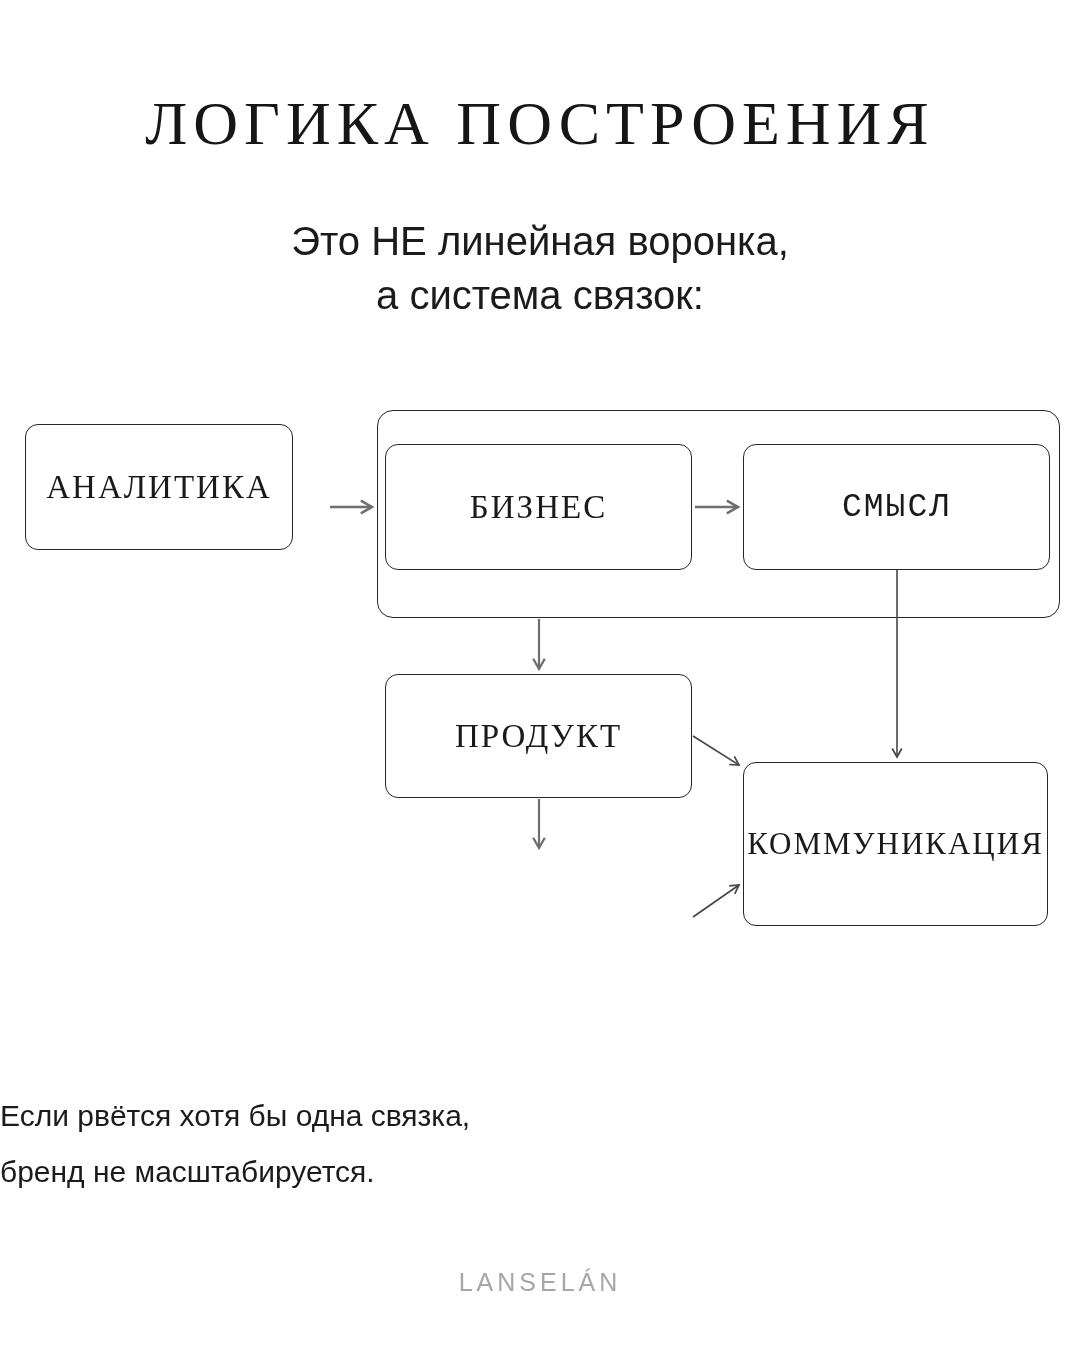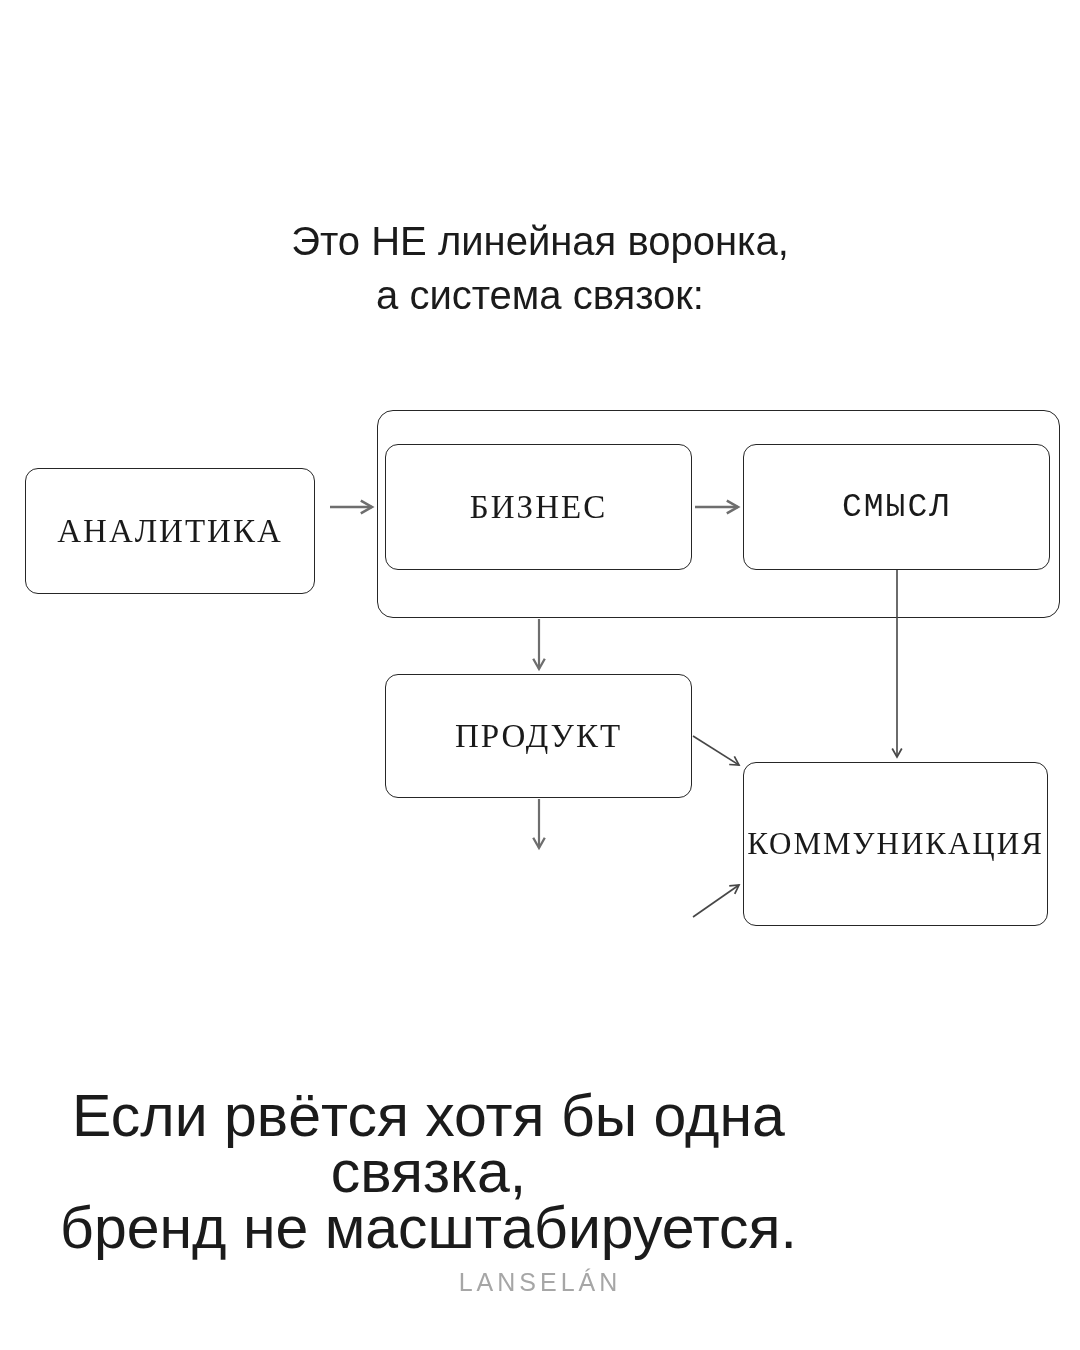--- a/index.html
+++ b/index.html
@@ -61,21 +61,21 @@
     display: flex;
     align-items: center;
     justify-content: center;
     border-radius: 13px;
     font-family: "Liberation Serif", serif;
     font-size: 33px;
     letter-spacing: 2px;
     color: #1a1a1a;
     white-space: nowrap;
   }
-  .node-analytics      { left: 25px;  top: 468px; width: 290px; height: 126px; }
+  .node-analytics      { left: 25px;  top: 424px; width: 268px; height: 126px; }
   .node-business       { left: 385px; top: 444px; width: 307px; height: 126px; }
   .node-meaning        { left: 743px; top: 444px; width: 307px; height: 126px; font-family: Liberation Mono, monospace; }
   .node-product        { left: 385px; top: 674px; width: 307px; height: 124px; }
   .node-design         { left: 385px; top: 853px; width: 307px; height: 123px; }
   .node-communication  { left: 743px; top: 762px; width: 305px; height: 164px; font-size: 31px; }
 
   .edges {
     position: absolute;
     left: 0;
     top: 0;
@@ -83,41 +83,41 @@
     height: 1350px;
     pointer-events: none;
   }
 
   
   .statement {
     position: absolute;
     top: 1088px;
     left: 0;
     width: 857px;
-    text-align: center;
-    font-size: 59px;
+    font-size: 30px;
     line-height: 56px;
     color: #1b1b1b;
   }
   .brand {
     position: absolute;
     top: 1268px;
     left: 0;
     width: 1080px;
     text-align: center;
     font-size: 25px;
     letter-spacing: 4px;
     color: #a6a6a6;
   }
 </style>
 </head>
 <body>
 
 <div class="canvas">
 
+  <div class="title">ЛОГИКА ПОСТРОЕНИЯ</div>
   <div class="subtitle">
     <span>Это НЕ линейная воронка,</span><br>
     <span>а система связок:</span>
   </div>
 
   <div class="group-box"></div>
 
   <div class="node node-analytics">АНАЛИТИКА</div>
   <div class="node node-business">БИЗНЕС</div>
   <div class="node node-meaning">СМЫСЛ</div>

